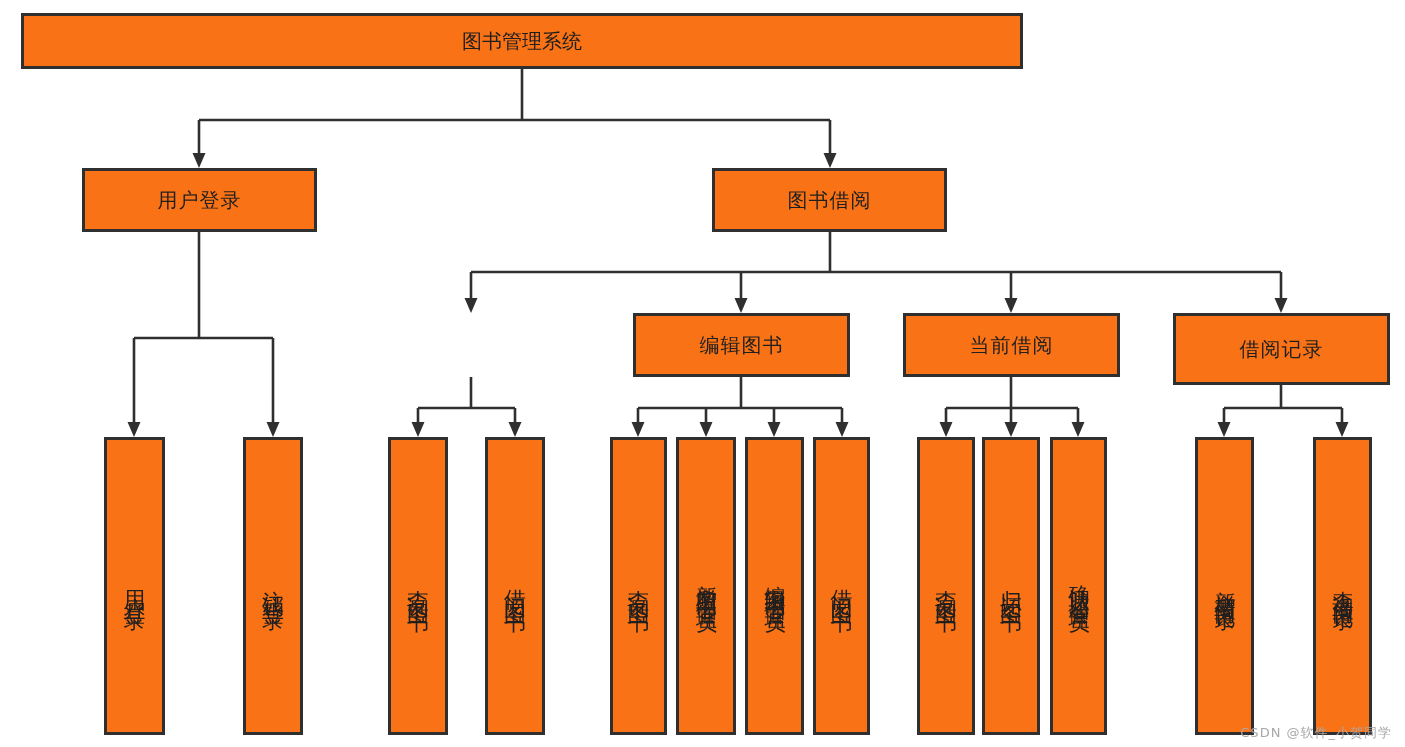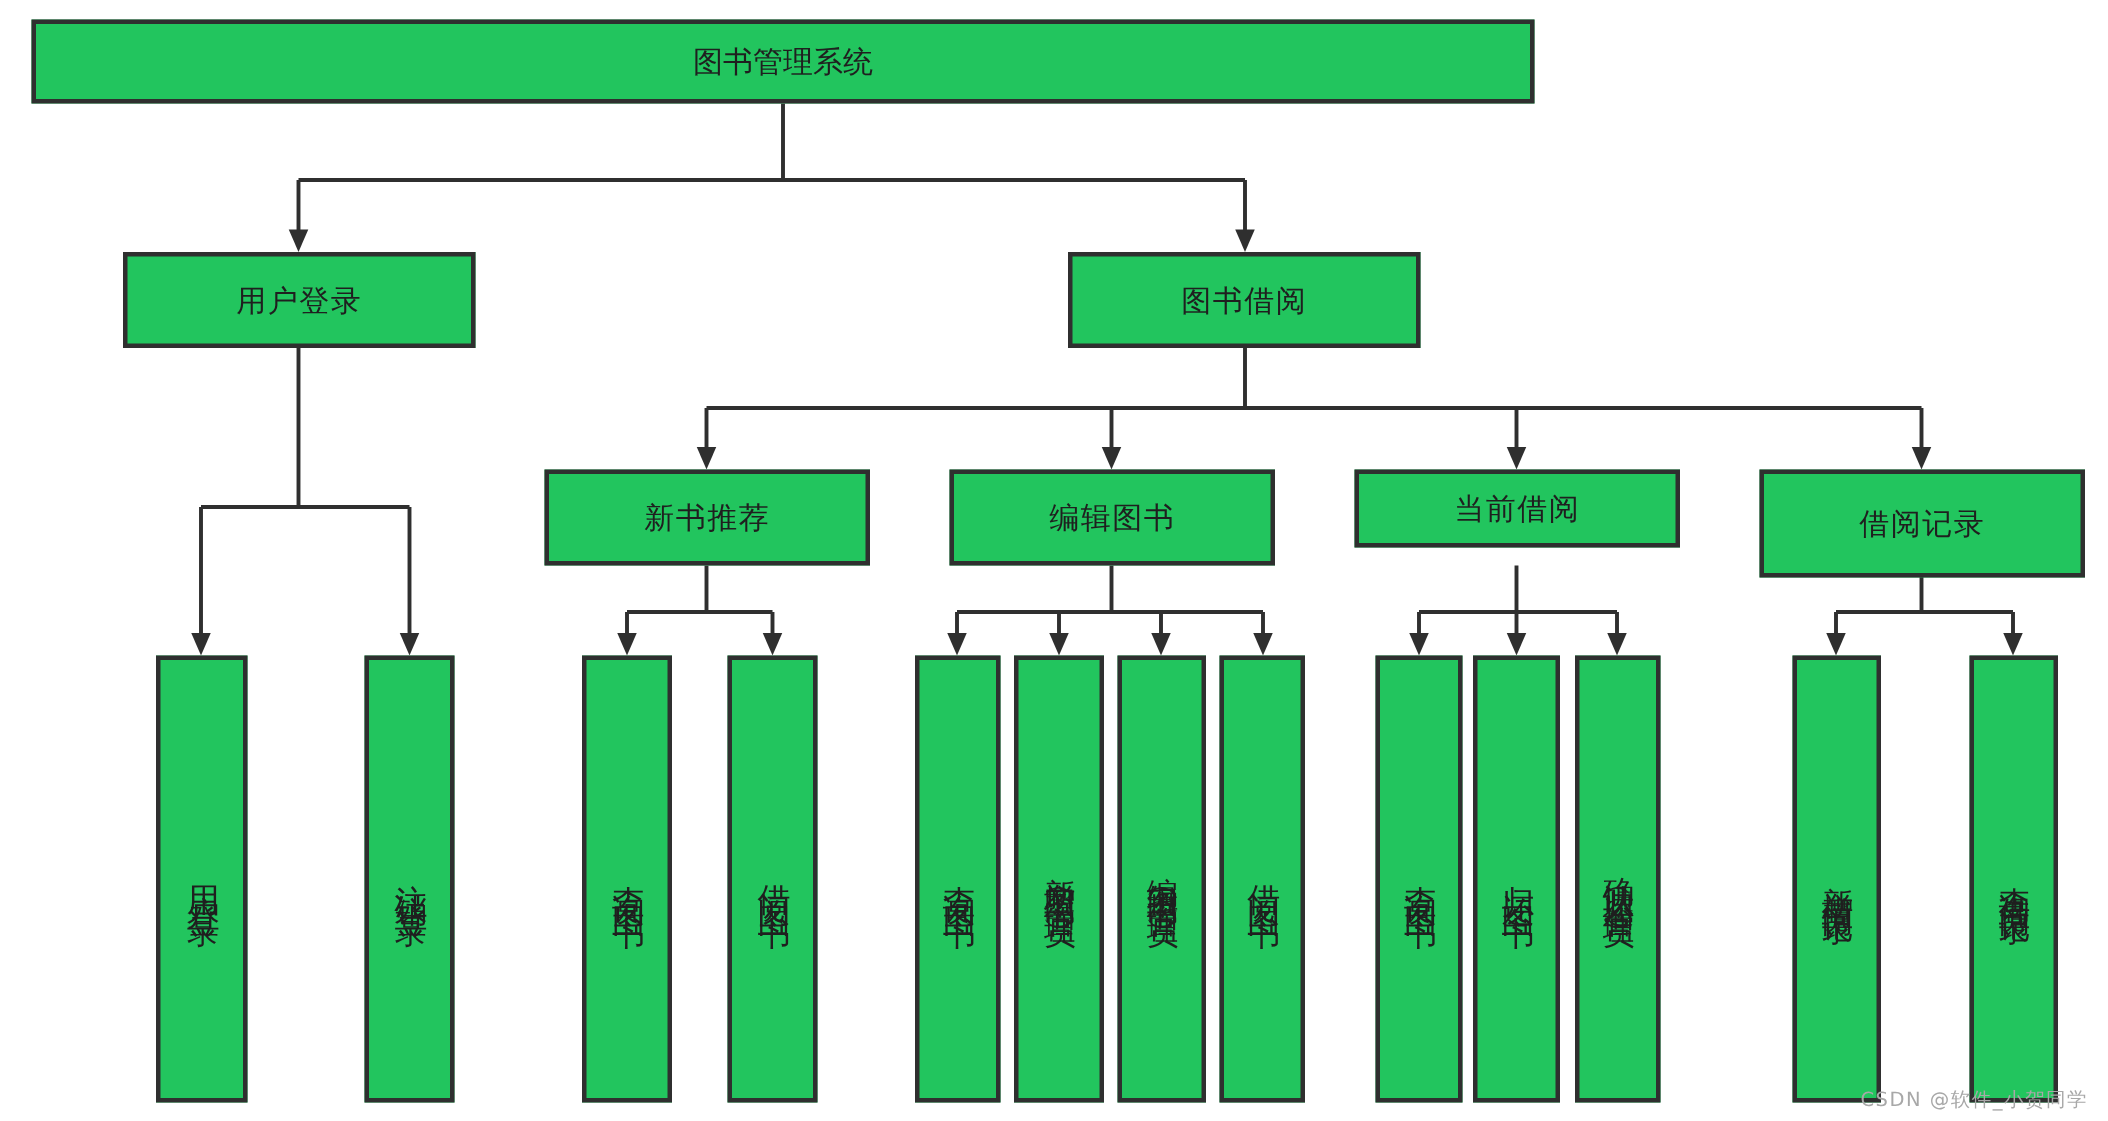--- a/index.html
+++ b/index.html
@@ -16,21 +16,21 @@
     background:var(--bg);
     font-family:"DejaVu Sans","Liberation Sans",sans-serif;
     color:var(--text);
     overflow:hidden;
   }
   .connectors{position:absolute;left:0;top:0;width:1405px;height:747px;}
   .box{
     position:absolute;
     box-sizing:border-box;
     border:3px solid var(--box-border);
-    background:#22c55e;
+    background:#f97316;
     display:flex;
     align-items:center;
     justify-content:center;
     text-align:left;
   }
   .hbox{font-size:20px;letter-spacing:1px;}
   .root{font-size:20px;}
   .leaf{
     writing-mode:vertical-rl;
     text-orientation:mixed;
@@ -88,23 +88,22 @@
       <polygon points="1217.5,422 1230.5,422 1224,437"></polygon>
       <polygon points="1335.5,422 1348.5,422 1342,437"></polygon>
     </g>
   </svg>
 
   <div class="box root" style="left:21px;top:13px;width:1002px;height:56px;">图书管理系统</div>
 
   <div class="box hbox" style="left:82px;top:168px;width:235px;height:64px;">用户登录</div>
   <div class="box hbox" style="left:712px;top:168px;width:235px;height:64px;">图书借阅</div>
 
-  <div class="box hbox" style="left:363px;top:313px;width:217px;height:64px;">新书推荐</div>
   <div class="box hbox" style="left:633px;top:313px;width:217px;height:64px;">编辑图书</div>
-  <div class="box hbox" style="left:903px;top:313px;width:217px;height:52px;">当前借阅</div>
+  <div class="box hbox" style="left:903px;top:313px;width:217px;height:64px;">当前借阅</div>
   <div class="box hbox" style="left:1173px;top:313px;width:217px;height:72px;">借阅记录</div>
 
   <div class="box leaf" style="left:104px;top:437px;width:61px;height:298px;">用户登录</div>
   <div class="box leaf" style="left:243px;top:437px;width:60px;height:298px;">注销登录</div>
 
   <div class="box leaf" style="left:388px;top:437px;width:60px;height:298px;">查询图书</div>
   <div class="box leaf" style="left:485px;top:437px;width:60px;height:298px;">借阅图书</div>
 
   <div class="box leaf" style="left:610px;top:437px;width:57px;height:298px;">查询图书</div>
   <div class="box leaf long" style="left:676px;top:437px;width:60px;height:298px;">新增图书（管理员）</div>

